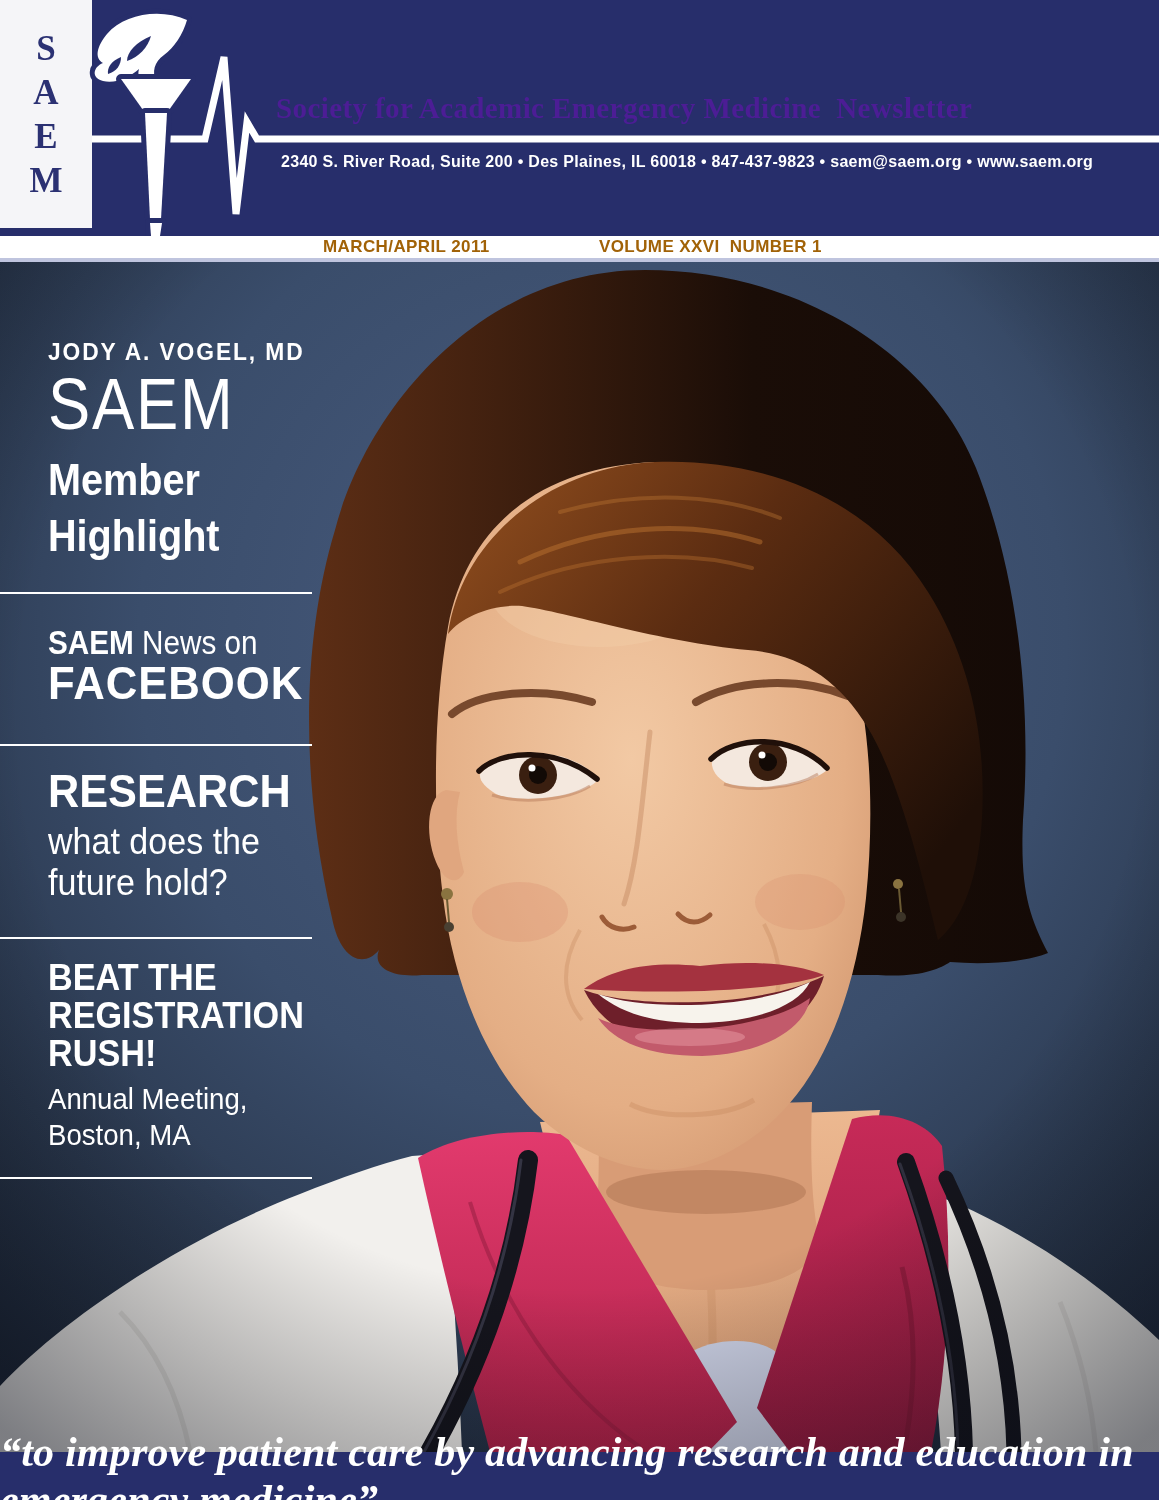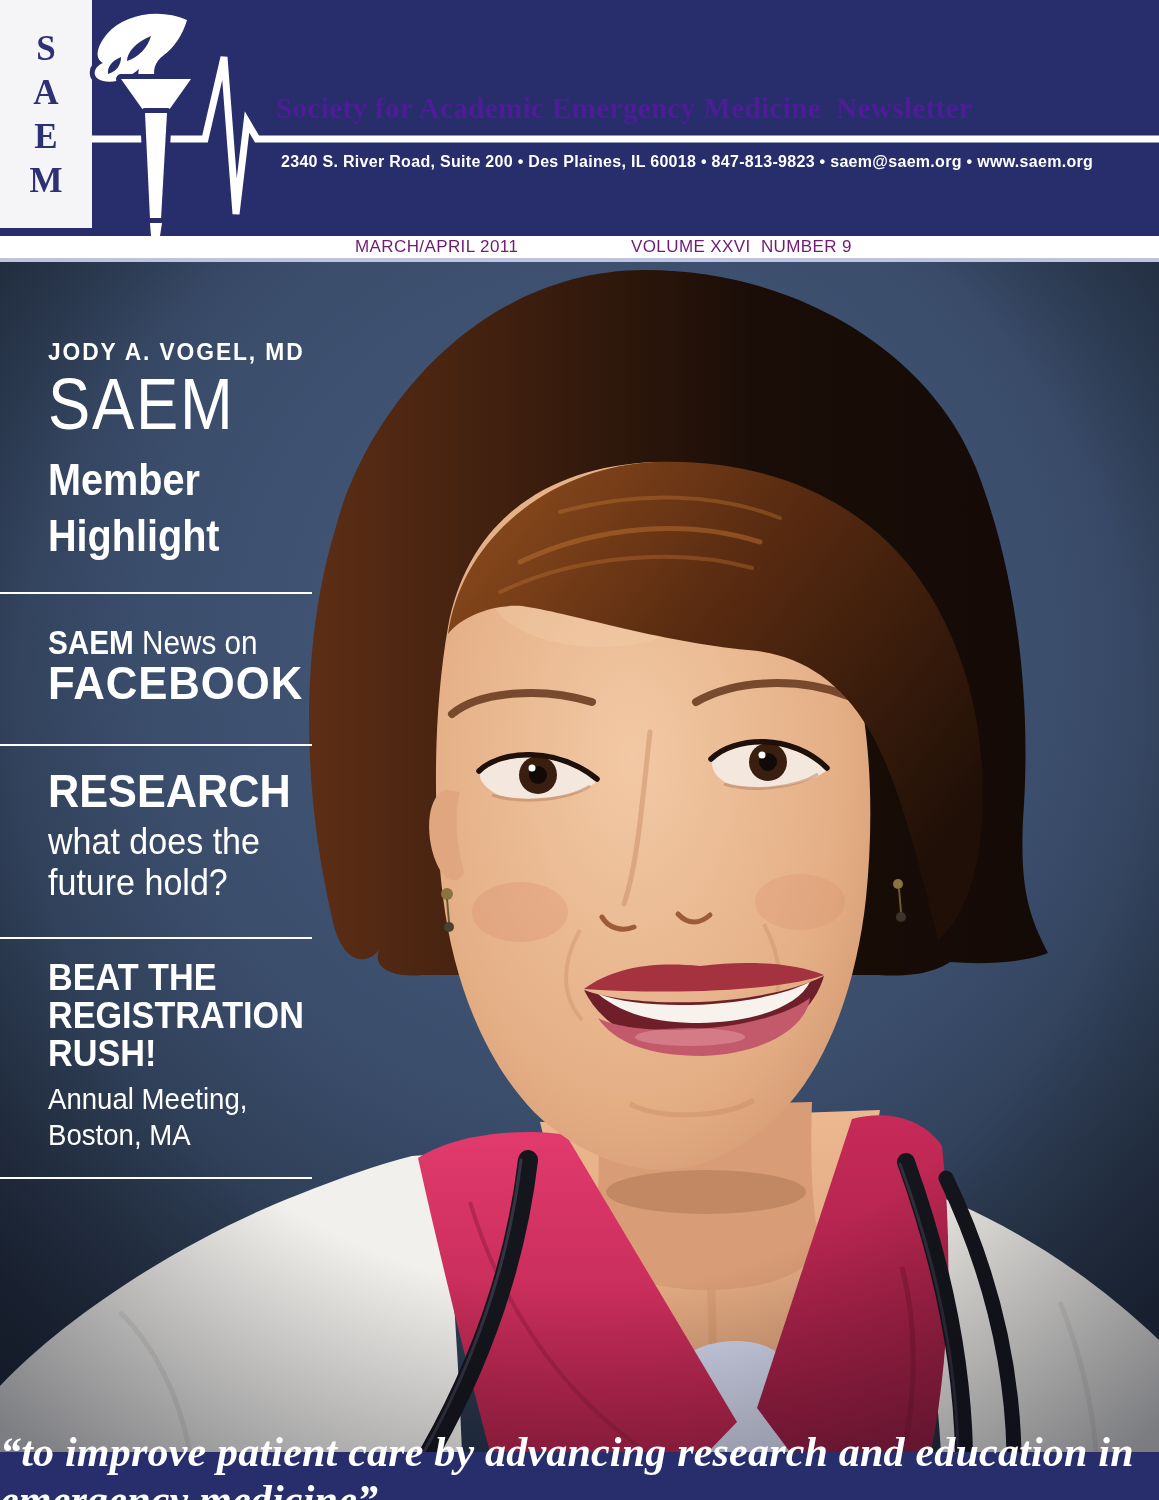--- a/index.html
+++ b/index.html
@@ -9,22 +9,22 @@
   .header-navy{position:absolute;left:0;top:0;width:1159px;height:236px;background:#272e6b;}
   .logo-box{position:absolute;left:0;top:0;width:92px;height:228px;background:#f5f5f8;
             display:flex;flex-direction:column;align-items:center;justify-content:center;gap:9px;}
   .logo-letter{font-family:"Liberation Serif",serif;font-weight:600;font-size:35px;color:#2b3173;line-height:1;}
   .header-art{position:absolute;left:0;top:0;pointer-events:none;}
   .header-title{position:absolute;left:276px;top:92px;color:#4c1d95;white-space:pre;
                 font-family:"Liberation Serif",serif;font-weight:bold;font-size:29px;letter-spacing:.4px;}
   .header-address{position:absolute;left:281px;top:153px;color:#ffffff;white-space:pre;
                   font-weight:bold;font-size:16px;letter-spacing:.3px;}
   .issue-band{position:absolute;left:0;top:236px;width:1159px;height:22px;background:#ffffff;}
-  .issue-band span{position:absolute;top:0;line-height:22px;font-weight:normal;font-size:17px;
-                   color:#701a75;letter-spacing:.4px;white-space:pre;margin-left:32px;}
+  .issue-band span{position:absolute;top:0;line-height:22px;font-weight:bold;font-size:17px;
+                   color:#a16207;letter-spacing:.4px;white-space:pre;}
   #issue-date{left:323px;} #issue-volume{left:599px;}
   .band-underline{position:absolute;left:0;top:258px;width:1159px;height:4px;background:#bfc4de;}
   
   .photo{position:absolute;left:0;top:262px;width:1159px;height:1190px;}
   .photo svg{display:block;}
   
   .overlay{position:absolute;left:0;top:262px;width:340px;height:1444px;color:#ffffff;}
   .ov{position:absolute;left:48px;transform-origin:left top;white-space:pre;line-height:1;}
   .divider{position:absolute;left:0;width:312px;height:2px;background:#ffffff;}
   .byline{top:78px;font-size:24px;font-weight:bold;letter-spacing:2px;transform:scaleX(.95);}
@@ -69,25 +69,25 @@
       <path d="M145,113 L167,113 L161,219 L150,219 Z"></path>
       <path d="M150,223 L162,223 L160,236 L151,236 Z"></path>
     </g>
     <g fill="#272e6b" stroke="none">
       <path d="M151,36 C136,42 127,52 127,61 C139,57 148,47 151,36 Z"></path>
       <path d="M121,57 C111,61 107,68 108,74 C117,71 121,65 121,57 Z"></path>
     </g>
   </svg>
 
   <div class="header-title">Society for Academic Emergency Medicine  Newsletter</div>
-  <div class="header-address">2340 S. River Road, Suite 200 • Des Plaines, IL 60018 • 847-813-9823 • saem@saem.org • www.saem.org</div>
+  <div class="header-address">2340 S. River Road, Suite 200 • Des Plaines, IL 60018 • 847-437-9823 • saem@saem.org • www.saem.org</div>
 
   <div class="issue-band">
     <span id="issue-date">MARCH/APRIL 2011</span>
-    <span id="issue-volume">VOLUME XXVI  NUMBER 9</span>
+    <span id="issue-volume">VOLUME XXVI  NUMBER 1</span>
   </div>
   <div class="band-underline"></div>
 
   <div class="photo">
     <svg width="1159" height="1190" viewBox="0 0 1159 1190">
       <defs>
         <radialGradient id="bgGrad" cx="52%" cy="32%" r="80%">
           <stop offset="0%" stop-color="#495c7f"></stop>
           <stop offset="50%" stop-color="#3a4d6b"></stop>
           <stop offset="100%" stop-color="#1e2838"></stop>

